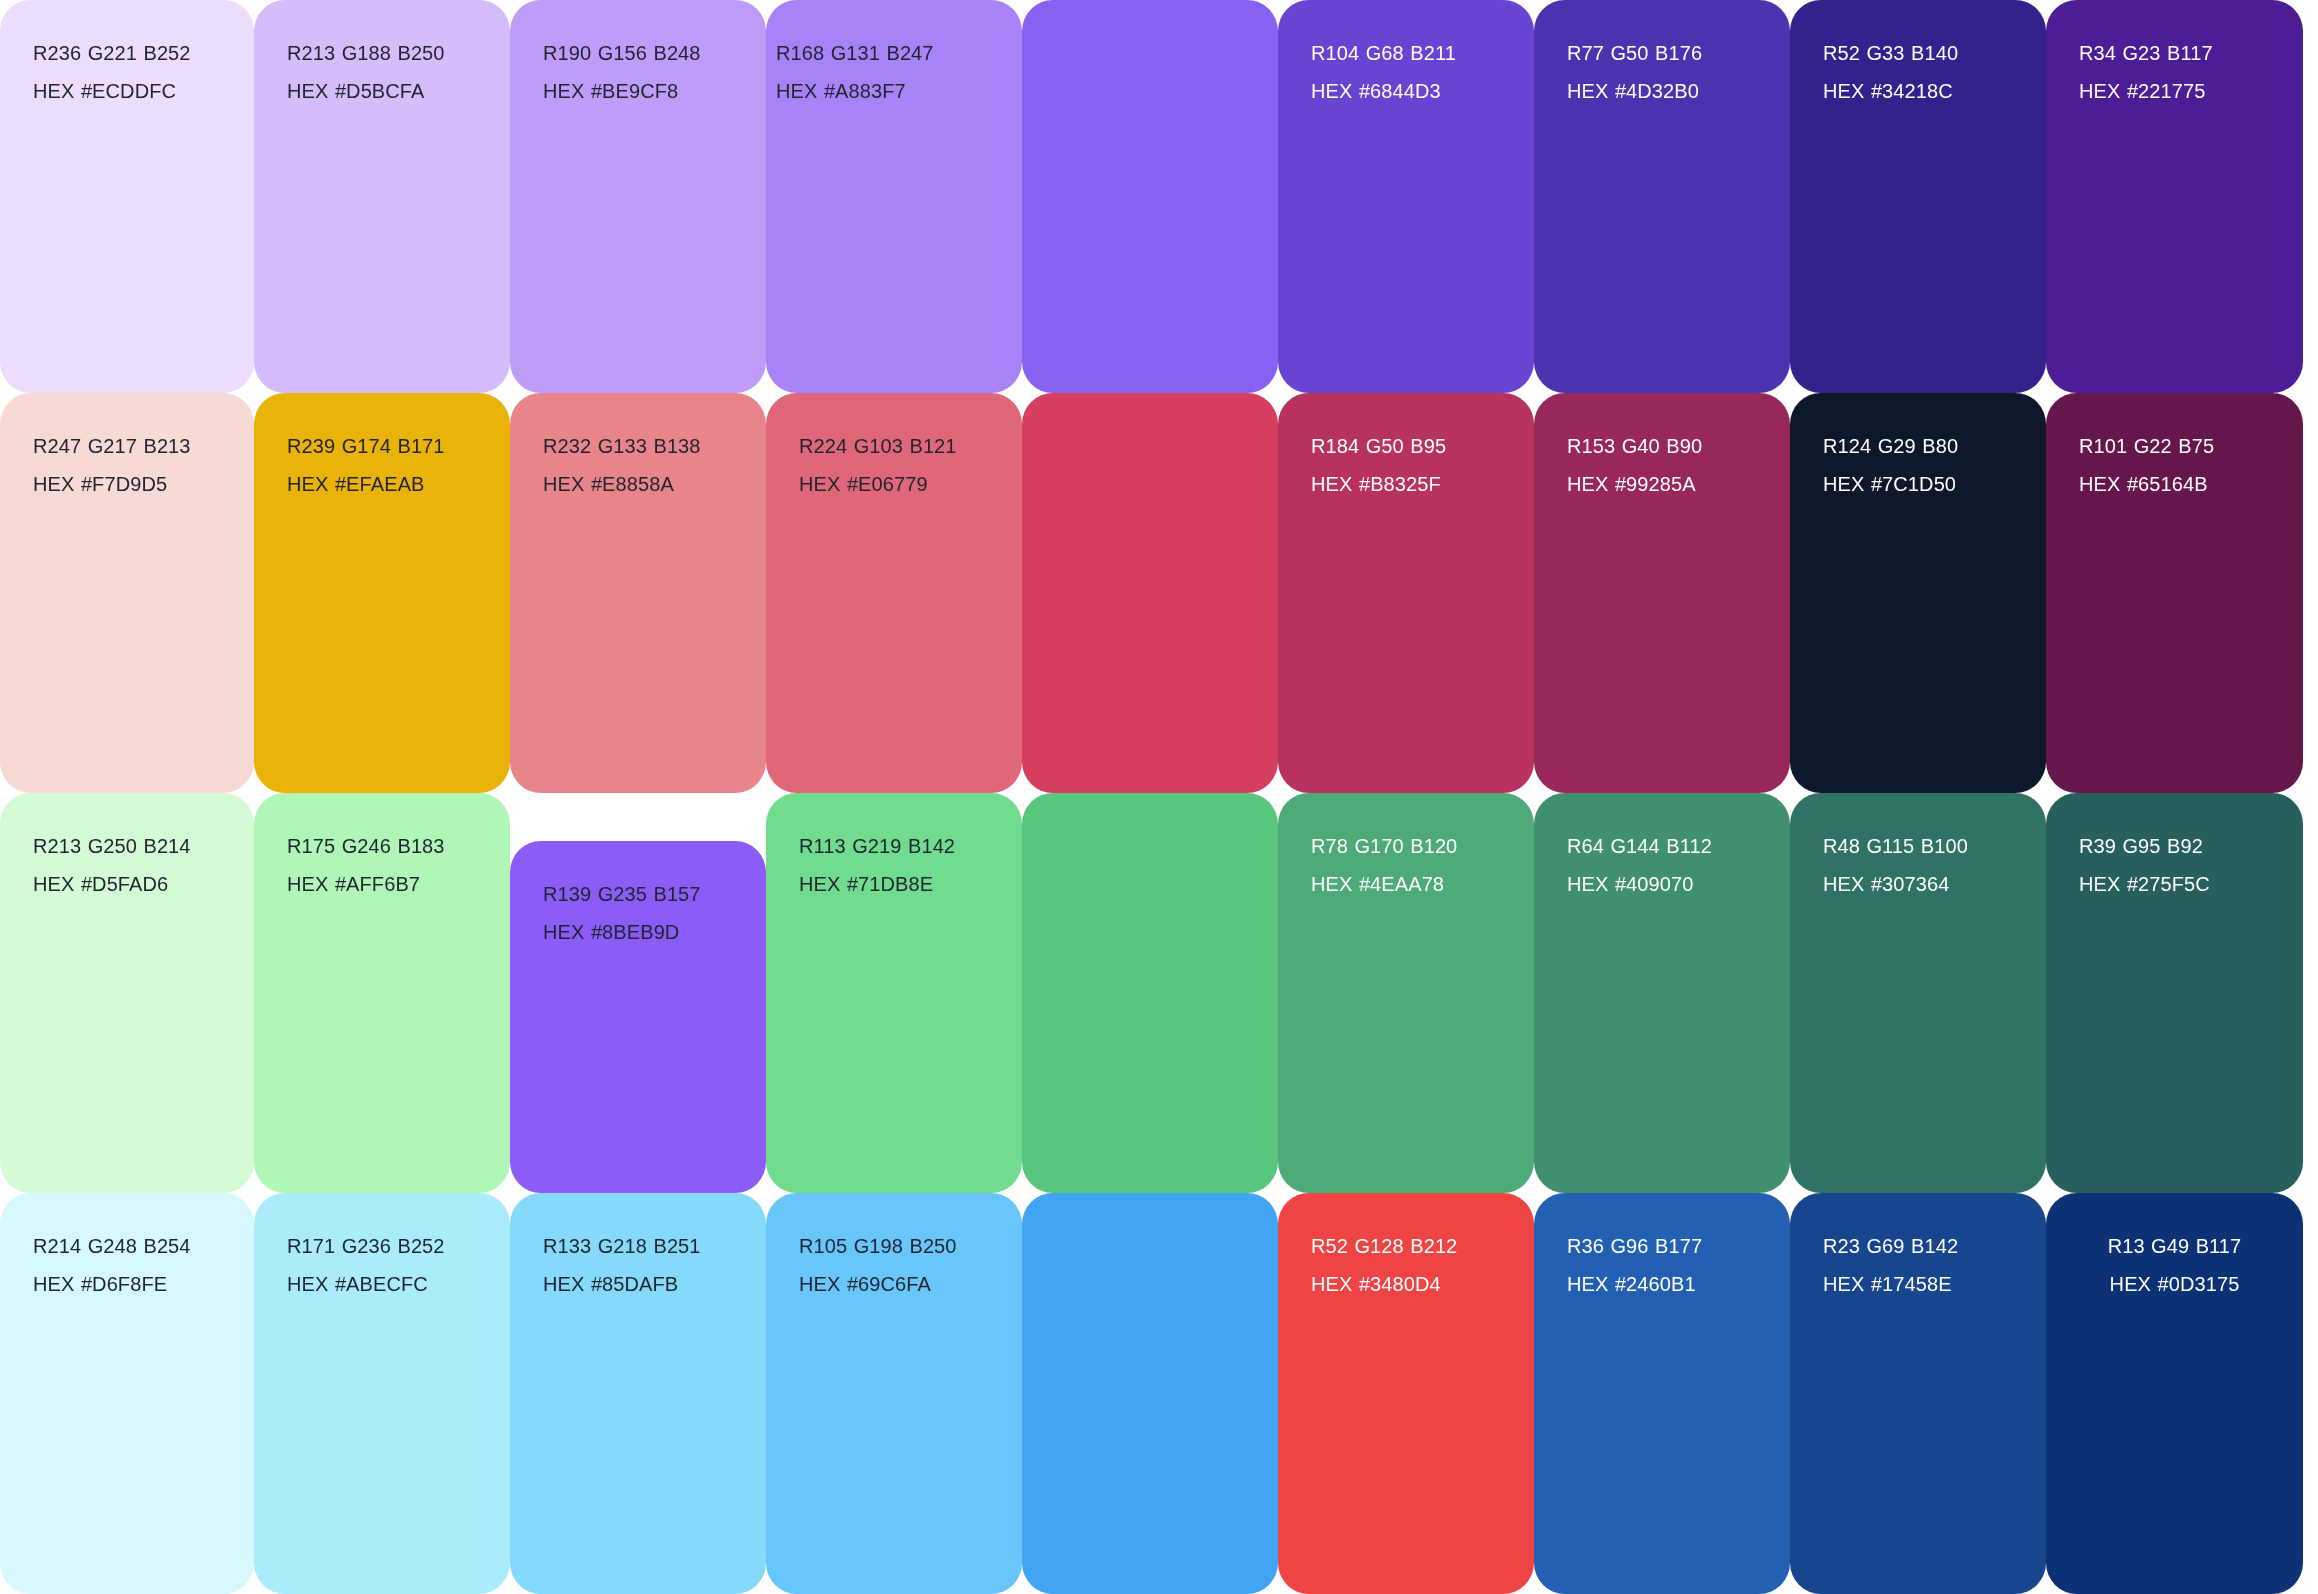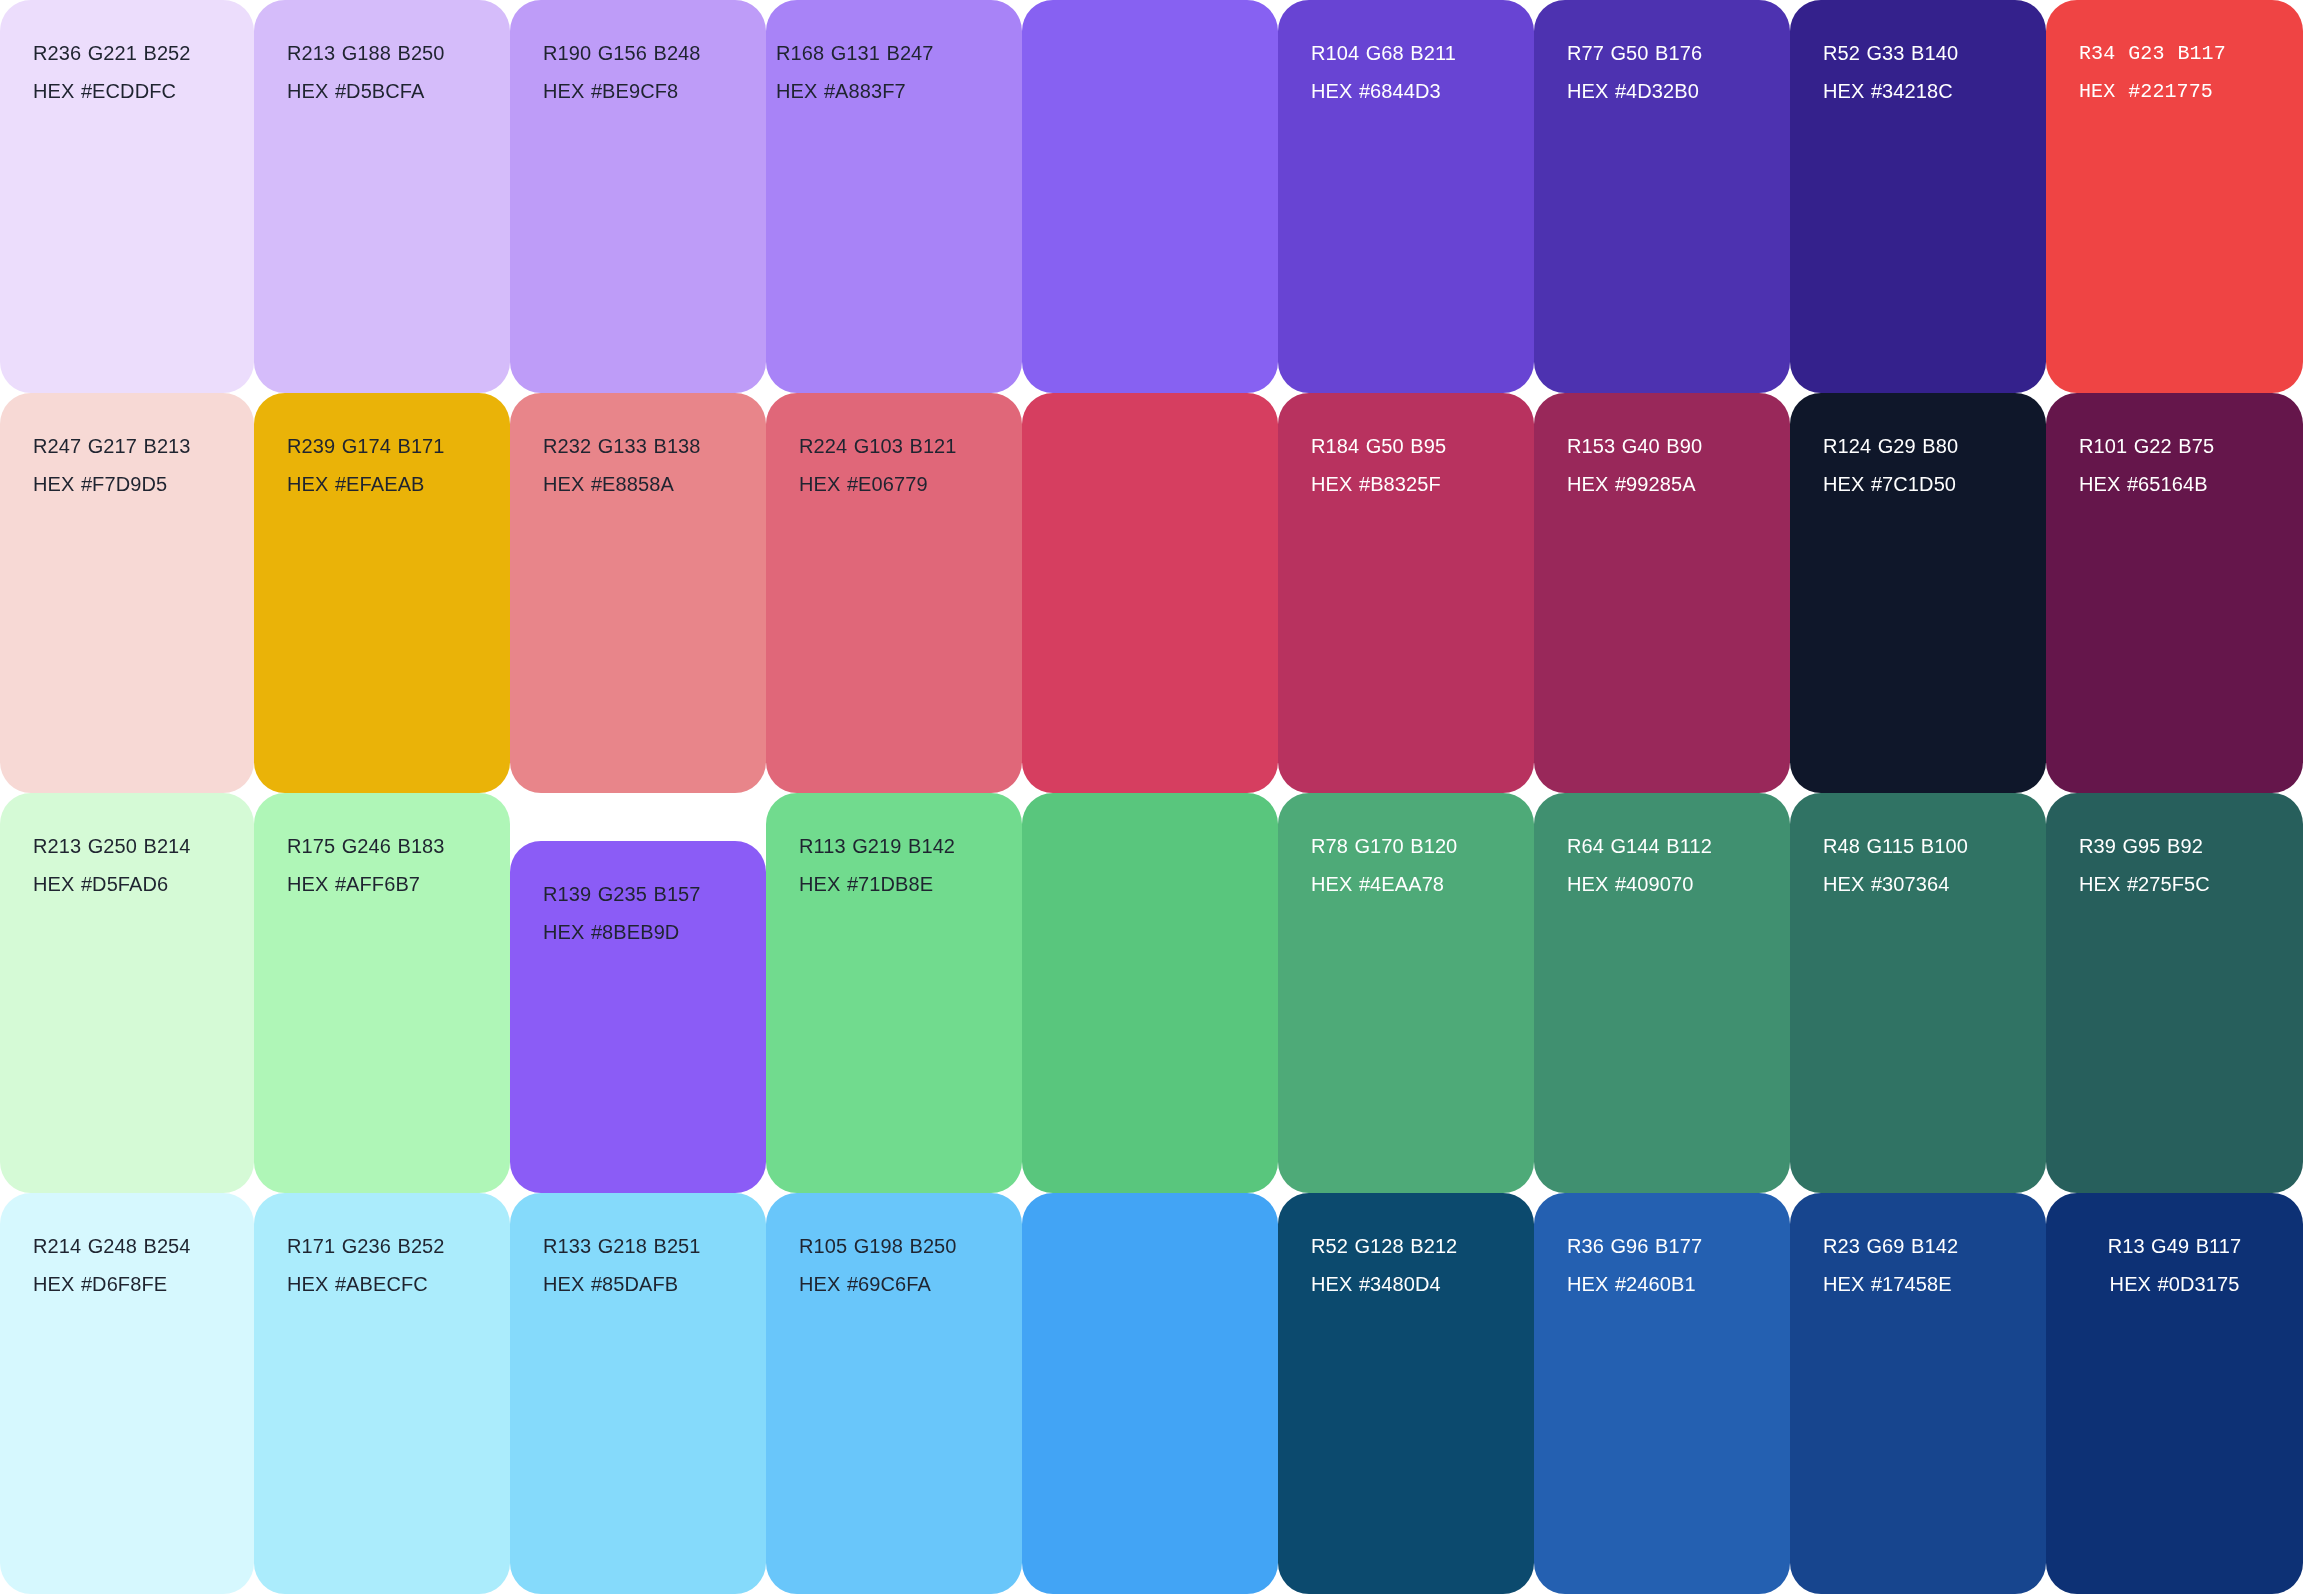--- a/index.html
+++ b/index.html
@@ -101,21 +101,21 @@
         <span class="rgb-line">R77 G50 B176</span>
         <span class="hex-line">HEX #4D32B0</span>
       </div>
     </div>
     <div class="swatch light-text" style="background-color: rgb(52, 33, 140);">
       <div class="swatch-text">
         <span class="rgb-line">R52 G33 B140</span>
         <span class="hex-line">HEX #34218C</span>
       </div>
     </div>
-    <div class="swatch light-text" style="background-color: #ef4444; font-family: Liberation Mono, monospace;">
+    <div class="swatch light-text" style="background-color: #4c1d95;">
       <div class="swatch-text">
         <span class="rgb-line">R34 G23 B117</span>
         <span class="hex-line">HEX #221775</span>
       </div>
     </div>
     <div class="swatch dark-text" style="background-color: rgb(247, 217, 213);">
       <div class="swatch-text">
         <span class="rgb-line">R247 G217 B213</span>
         <span class="hex-line">HEX #F7D9D5</span>
       </div>
@@ -227,21 +227,21 @@
         <span class="hex-line">HEX #85DAFB</span>
       </div>
     </div>
     <div class="swatch dark-text" style="background-color: rgb(105, 198, 250);">
       <div class="swatch-text">
         <span class="rgb-line">R105 G198 B250</span>
         <span class="hex-line">HEX #69C6FA</span>
       </div>
     </div>
     <div class="swatch light-text no-label" style="background-color: rgb(66, 164, 245);"></div>
-    <div class="swatch light-text" style="background-color: #0c4a6e;">
+    <div class="swatch light-text" style="background-color: #ef4444;">
       <div class="swatch-text">
         <span class="rgb-line">R52 G128 B212</span>
         <span class="hex-line">HEX #3480D4</span>
       </div>
     </div>
     <div class="swatch light-text" style="background-color: rgb(36, 96, 177);">
       <div class="swatch-text">
         <span class="rgb-line">R36 G96 B177</span>
         <span class="hex-line">HEX #2460B1</span>
       </div>

